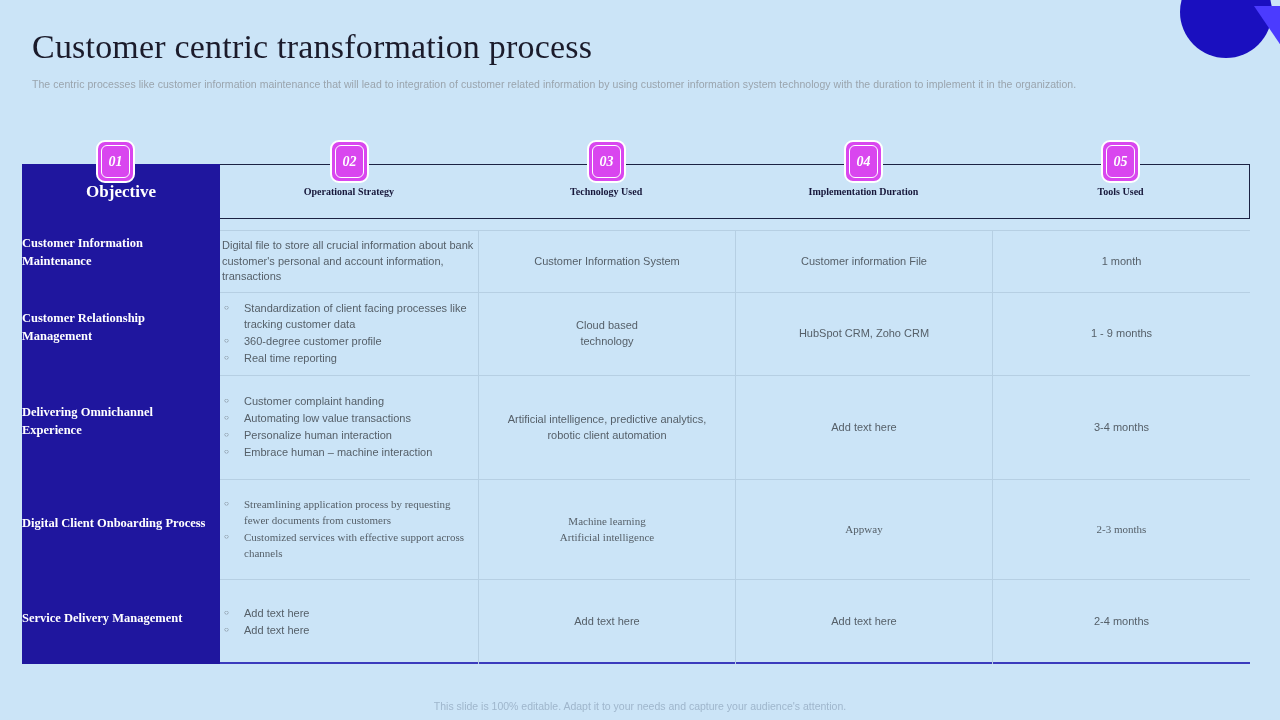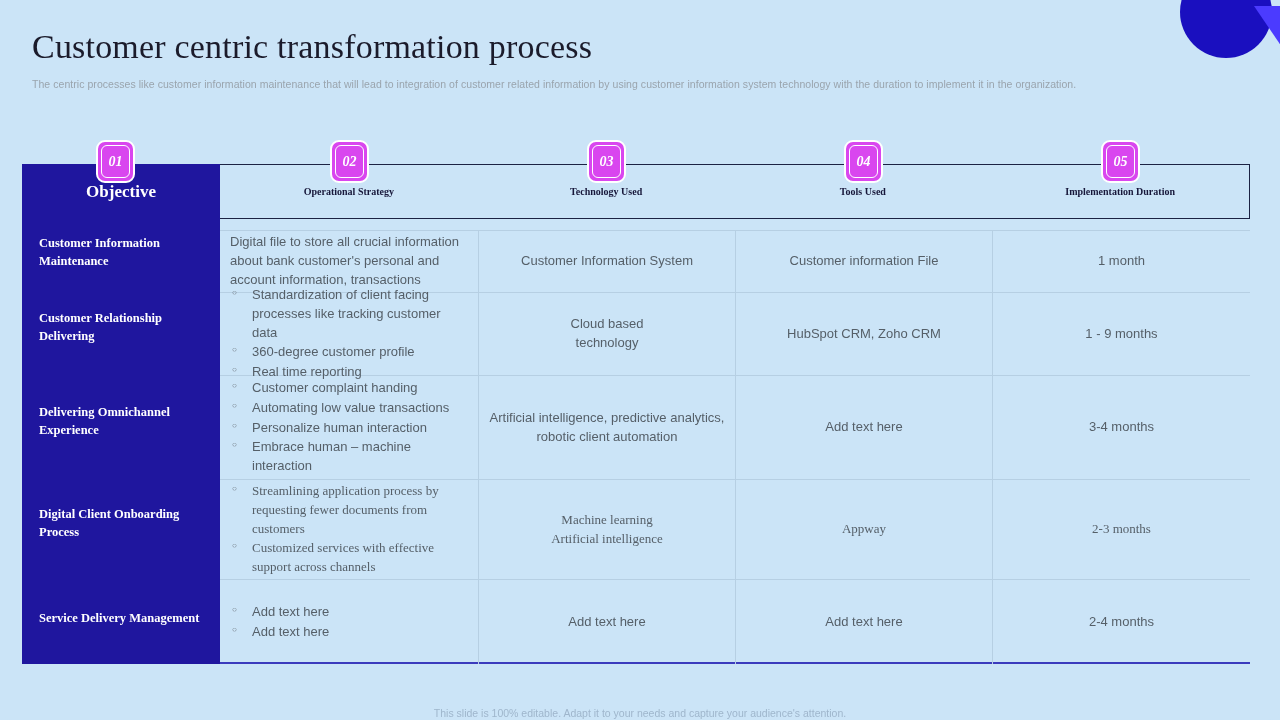--- a/index.html
+++ b/index.html
@@ -48,21 +48,21 @@
     display:flex; flex-direction:column;
   }
   .obj-head {
     height:55px; display:flex; align-items:center; justify-content:center;
     color:#ffffff; font-family:"Liberation Serif", serif;
     font-weight:bold; font-size:17px;
   }
   .obj-rows { flex:1; display:flex; flex-direction:column; }
   .obj-row {
     display:flex; align-items:center;
-    padding-left:17px; padding-right:8px;
+    padding-right:8px;
     color:#ffffff; font-family:"Liberation Serif", serif;
     font-weight:bold; font-size:12.5px; line-height:1.45;
   }
   .obj-row.r0 { height:66px; }
   .obj-row.r1 { height:84px; }
   .obj-row.r2 { height:104px; }
   .obj-row.r3 { height:100px; }
   .obj-row.r4 { height:91px; }
 
   
@@ -85,24 +85,24 @@
   .hc2 { width:257px; }
   .hc3 { width:258px; }
 
   .body-grid {
     position:absolute; left:0; top:66px; width:1030px; height:434px;
     border-bottom:2.5px solid #3b3bbd;
   }
   .brow { display:flex; border-top:1px solid #b6cfe3; }
   .brow:first-child { border-top:1px solid #b6cfe3; }
   .bcell {
-    padding:8px 10px;
+    padding:8px 2px;
     border-left:1px solid #b6cfe3;
     display:flex; flex-direction:column; justify-content:center;
-    font-size:13px; color:#555f68; line-height:1.45;
+    font-size:11px; color:#555f68; line-height:1.45;
   }
   .bcell:first-child { border-left:none; }
   .c0 { width:258px; align-items:flex-start; }
   .c1 { width:257px; align-items:center; text-align:center; }
   .c2 { width:257px; align-items:center; text-align:center; }
   .c3 { width:258px; align-items:center; text-align:center; }
 
   .r-h0 { height:62px; }
   .r-h1 { height:83px; }
   .r-h2 { height:104px; }
@@ -139,21 +139,21 @@
     font-weight:bold; font-size:14px;
   }
   .b0 { left:96px;  top:140px; }
   .b1 { left:330px; top:140px; }
   .b2 { left:587px; top:140px; }
   .b3 { left:844px; top:140px; }
   .b4 { left:1101px;top:140px; }
 
   
   .footer {
-    position:absolute; left:0; bottom:1px; width:1280px;
+    position:absolute; left:0; bottom:8px; width:1280px;
     text-align:center; font-size:10.5px; color:#9fb6cc;
   }
 </style>
 </head>
 <body>
 
 <div class="slide">
 
   <div class="corner-deco">
     <div class="corner-circle"></div>
@@ -162,34 +162,34 @@
 
   <div class="title">Customer centric transformation process</div>
   <div class="subtitle">The centric processes like customer information maintenance that will lead to integration of customer related information by using customer information system technology with the duration to implement it in the organization.</div>
 
   <div class="table-wrap">
 
     <div class="obj-col">
       <div class="obj-head">Objective</div>
       <div class="obj-rows">
         <div class="obj-row r0">Customer Information Maintenance</div>
-        <div class="obj-row r1">Customer Relationship Delivering</div>
+        <div class="obj-row r1">Customer Relationship Management</div>
         <div class="obj-row r2">Delivering Omnichannel Experience</div>
         <div class="obj-row r3">Digital Client Onboarding Process</div>
         <div class="obj-row r4">Service Delivery Management</div>
       </div>
     </div>
 
     <div class="grid-right">
 
       <div class="head-row">
         <div class="head-cell hc0">Operational Strategy</div>
         <div class="head-cell hc1">Technology Used</div>
+        <div class="head-cell hc3">Implementation Duration</div>
         <div class="head-cell hc2">Tools Used</div>
-        <div class="head-cell hc3">Implementation Duration</div>
       </div>
 
       <div class="body-grid">
 
         <div class="brow r-h0">
           <div class="bcell c0">
             <div class="para">Digital file to store all crucial information about bank customer's personal and account information,  transactions</div>
           </div>
           <div class="bcell c1">
             <div>Customer Information  System</div>

